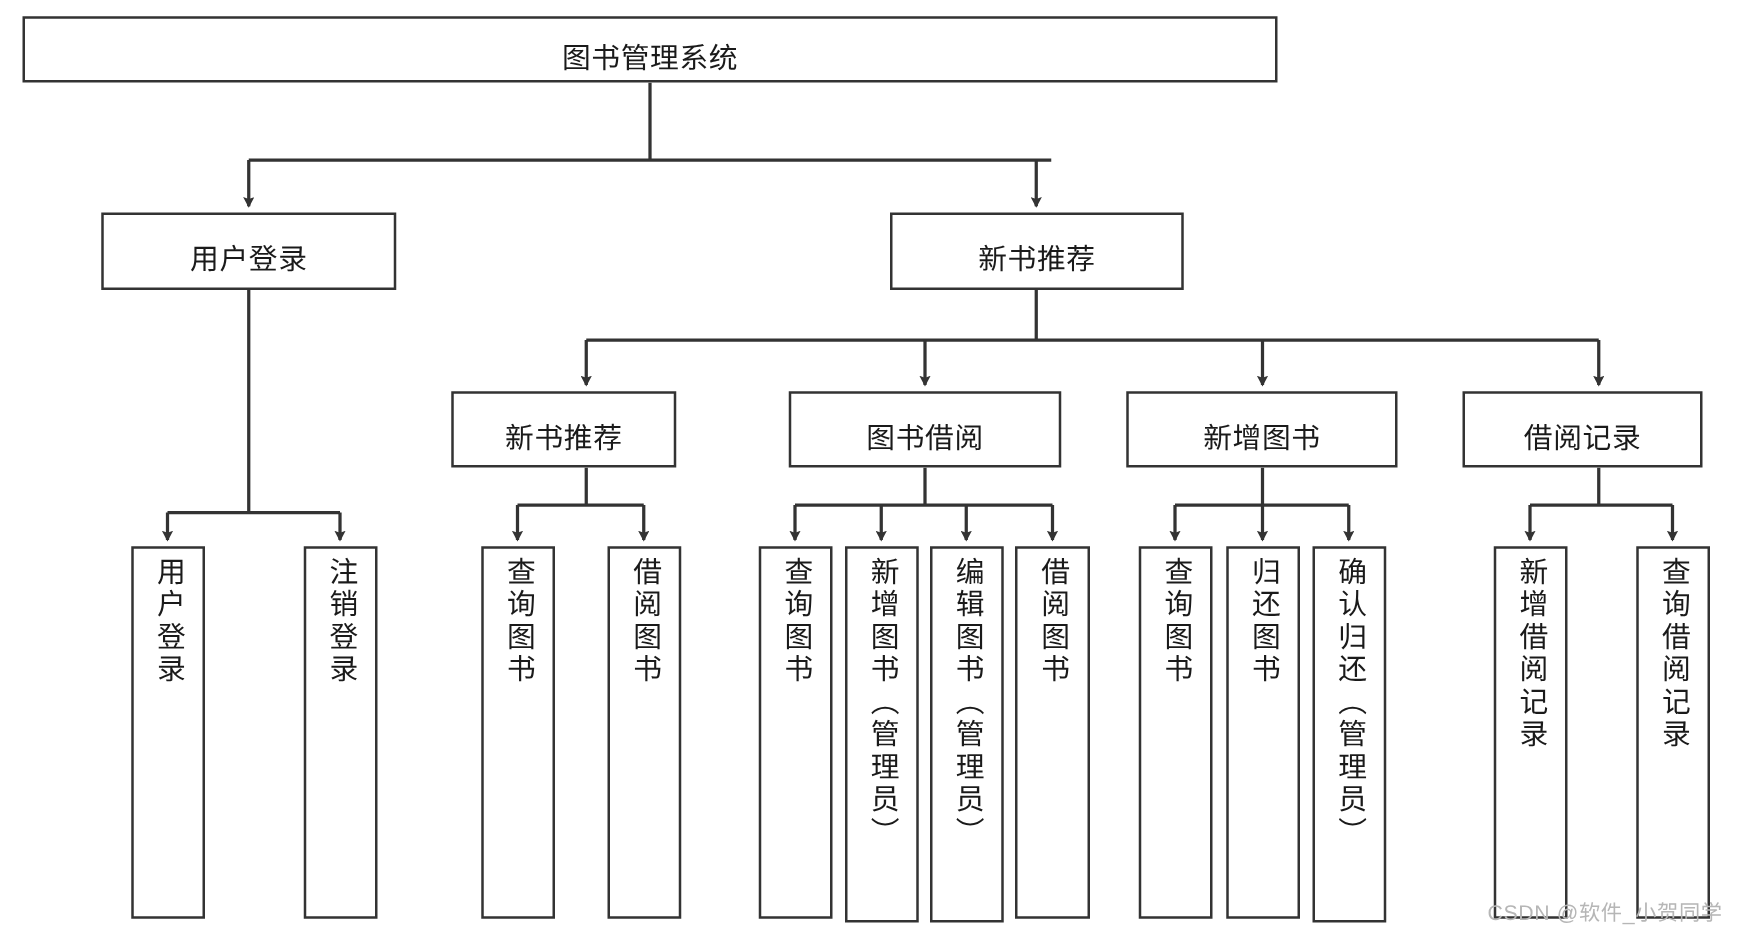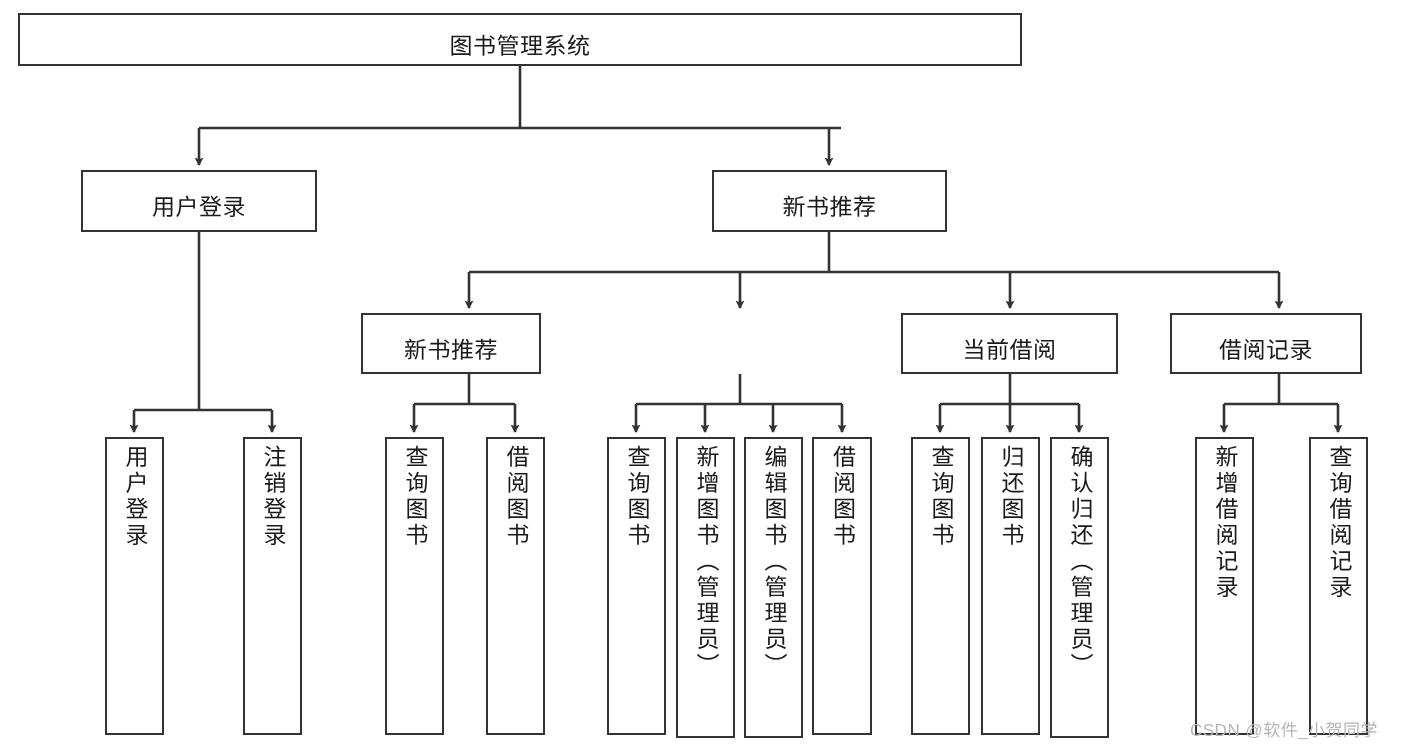--- a/index.html
+++ b/index.html
@@ -133,22 +133,25 @@
   <div class="node horizontal" style="left:81px; top:170px; width:236px; height:62px;">
     <span class="node-label">用户登录</span>
   </div>
   <div class="node horizontal" style="left:712px; top:170px; width:235px; height:62px;">
     <span class="node-label">新书推荐</span>
   </div>
 
   <div class="node horizontal" style="left:361px; top:313px; width:180px; height:61px;">
     <span class="node-label">新书推荐</span>
   </div>
+  <div class="node horizontal" style="left:631px; top:313px; width:218px; height:61px;">
+    <span class="node-label">图书借阅</span>
+  </div>
   <div class="node horizontal" style="left:901px; top:313px; width:217px; height:61px;">
-    <span class="node-label">当前借阅</span>
+    <span class="node-label">新增图书</span>
   </div>
   <div class="node horizontal" style="left:1170px; top:313px; width:192px; height:61px;">
     <span class="node-label">借阅记录</span>
   </div>
 
   <div class="node vertical" style="left:105px; top:437px; width:59px; height:298px;">
     <span class="node-label">用户登录</span>
   </div>
   <div class="node vertical" style="left:243px; top:437px; width:59px; height:298px;">
     <span class="node-label">注销登录</span>

